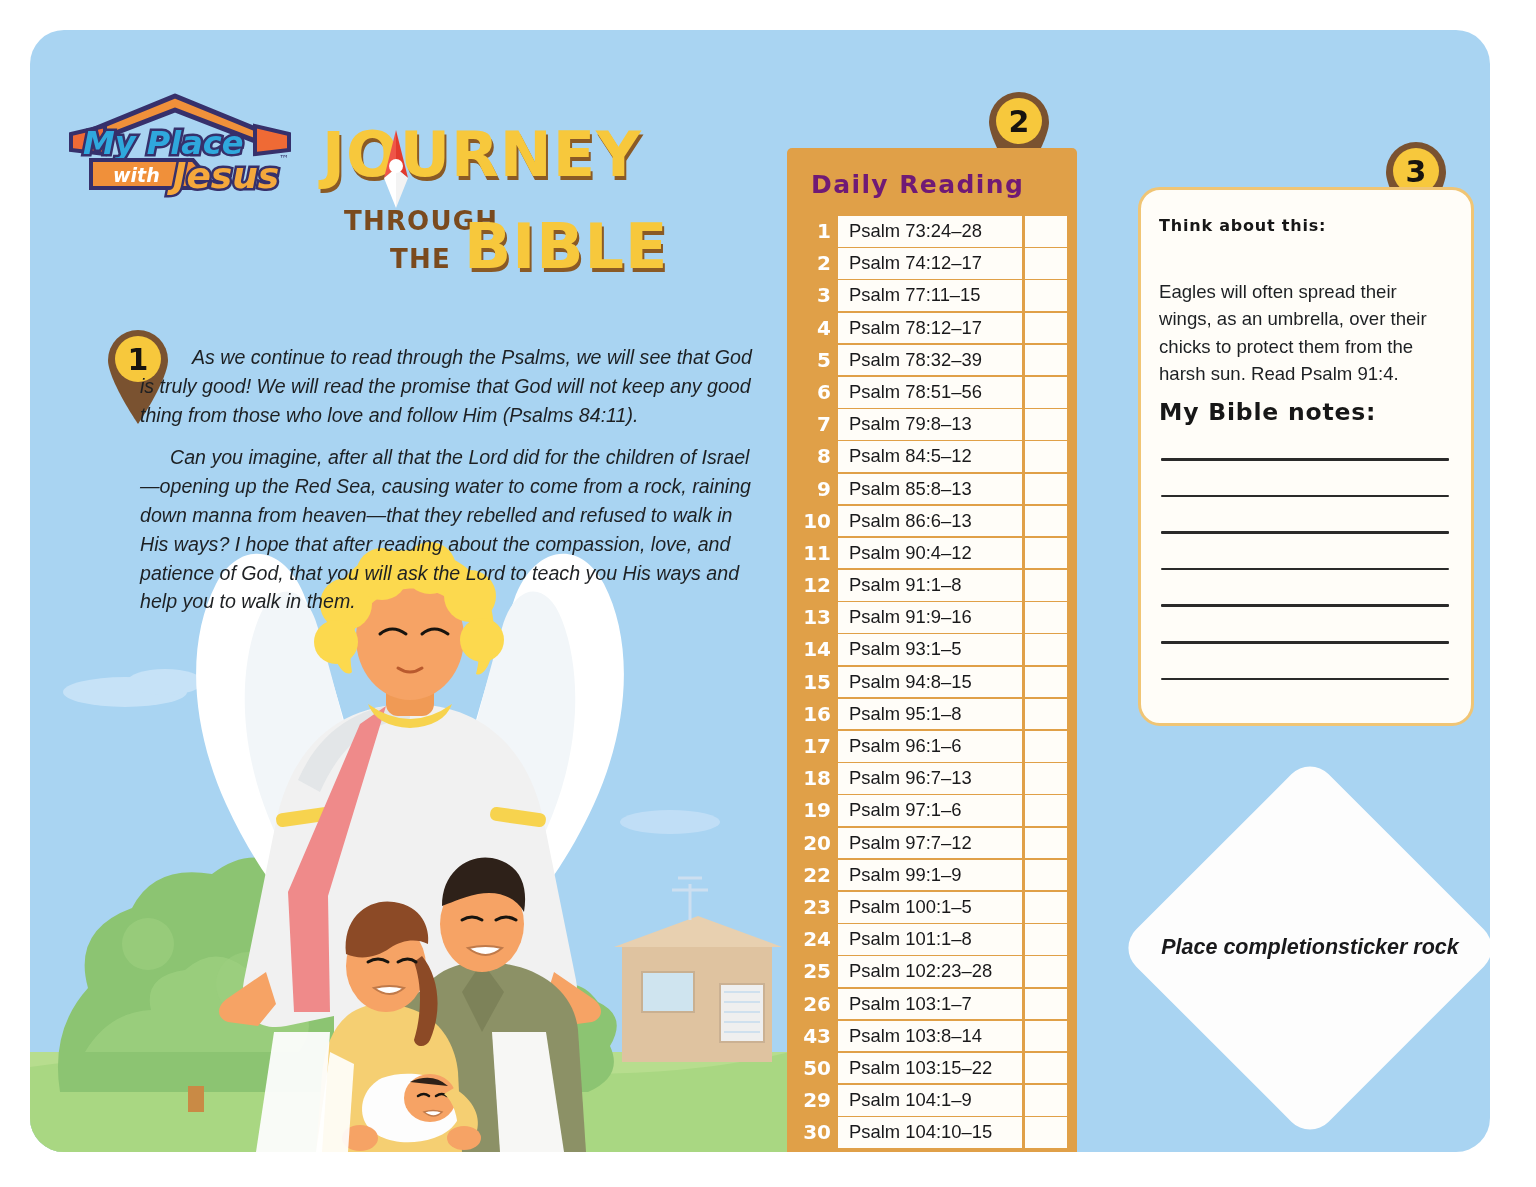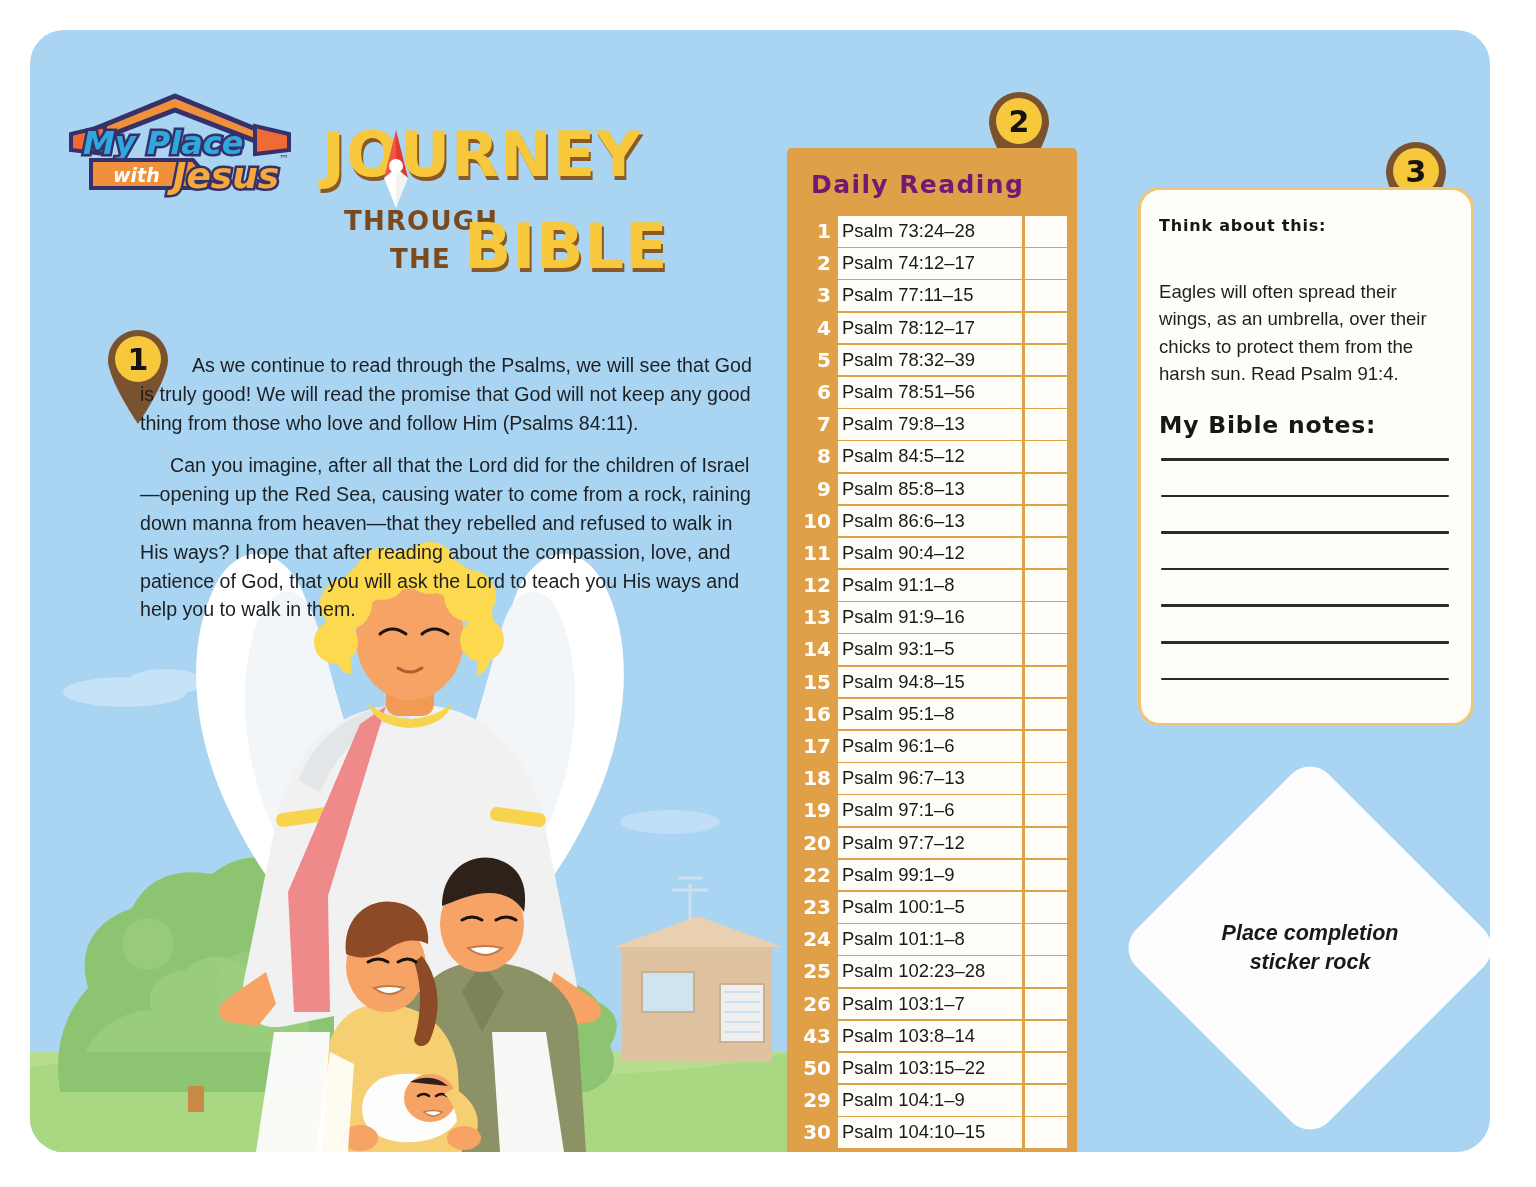--- a/index.html
+++ b/index.html
@@ -26,57 +26,57 @@
   .pin{position:absolute;width:72px;height:104px;}
   .pin svg{display:block;width:100%;height:100%;}
   #pin1{left:72px;top:292px;}
   #pin2{left:953px;top:54px;}
   #pin3{left:1350px;top:104px;}
 
   
   #intro{position:absolute;left:110px;top:305px;width:625px;
          color:#1d2023;font-size:19.6px;line-height:1.47;
          font-family:"Liberation Sans",sans-serif;}
-  #intro p{margin:16px 0 9px 0;text-indent:52px;}
+  #intro p{margin:8px 0 9px 0;text-indent:52px;font-style:italic;}
   #intro p.p2{text-indent:30px;margin-top:14px;}
 
   
   #reading{position:absolute;left:757px;top:118px;width:290px;height:1013px;
            background:#e0a048;border-radius:5px;}
   #reading-title{position:absolute;left:24px;top:22px;color:#701a75;
         font-size:25px;letter-spacing:1.4px;font-weight:bold;
         font-family:"DejaVu Sans",sans-serif;}
   #rows{position:absolute;left:14px;top:68px;right:10px;}
   .rrow{display:flex;align-items:stretch;height:30.6px;margin-bottom:1.6px;}
   .rnum{width:30px;flex:0 0 30px;color:#ffffff;font-weight:bold;font-size:20px;
         text-align:right;padding-right:7px;line-height:30.6px;
         font-family:"DejaVu Sans",sans-serif;}
   .rtxt{flex:1 1 auto;background:#fffdf8;color:#19191b;font-size:18.4px;
-        line-height:30.6px;padding-left:4px;box-sizing:border-box;}
+        line-height:30.6px;padding-left:11px;box-sizing:border-box;}
   .rchk{width:42px;flex:0 0 42px;background:#fffdf8;margin-left:3px;}
 
   
   #notes{position:absolute;left:1108px;top:157px;width:330px;height:533px;
          background:#fffdf8;border:3px solid #f0c575;border-radius:22px;}
   #think-title{position:absolute;left:18px;top:26px;font-size:16px;font-weight:bold;
         letter-spacing:0.8px;color:#171717;font-family:"DejaVu Sans",sans-serif;}
   #think-body{position:absolute;left:18px;top:73px;width:290px;font-size:18.6px;
         line-height:1.47;color:#1d2023;margin-top:15px;}
   #notes-title{position:absolute;left:18px;top:208px;font-size:23.5px;font-weight:bold;
-        letter-spacing:0.8px;color:#171717;font-family:"DejaVu Sans",sans-serif;margin-top:13px;}
+        letter-spacing:0.8px;color:#171717;font-family:"DejaVu Sans",sans-serif;}
   #lines{position:absolute;left:20px;top:268px;width:288px;}
   .nline{height:2.6px;background:#2a2a2a;margin-bottom:34px;border-radius:1px;}
 
   
   #sticker{position:absolute;left:1088px;top:726px;width:384px;height:384px;}
   #sticker .dia{position:absolute;left:50%;top:50%;width:272px;height:272px;
         margin-left:-136px;margin-top:-136px;background:#fdfdfd;
         border-radius:26px;transform:rotate(45deg);}
   #sticker .lab{position:absolute;left:0;top:0;width:100%;height:100%;
-        display:flex;flex-direction:column;align-items:center;justify-content:center;
+        display:flex;flex-direction:row;align-items:center;justify-content:center;
         font-style:italic;font-weight:bold;font-size:21.5px;color:#19191b;
         line-height:1.35;text-align:center;}
 </style>
 </head>
 <body>
 
 <div id="page">
   <div id="card">
 
     <div id="illus">

